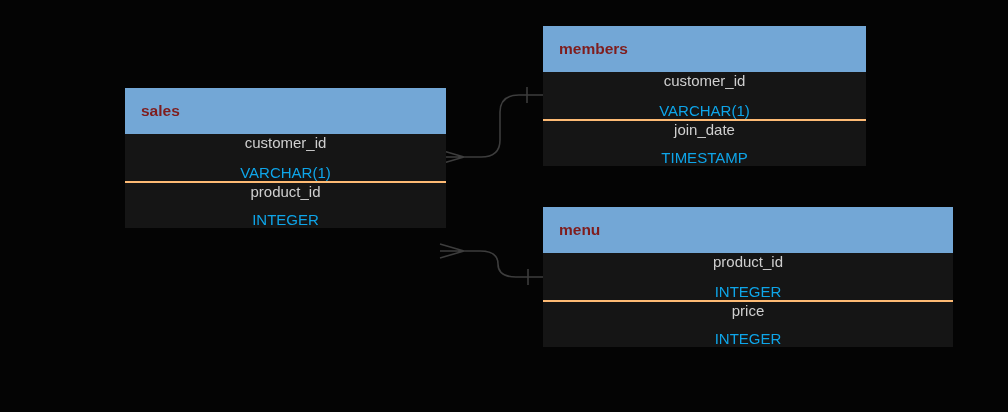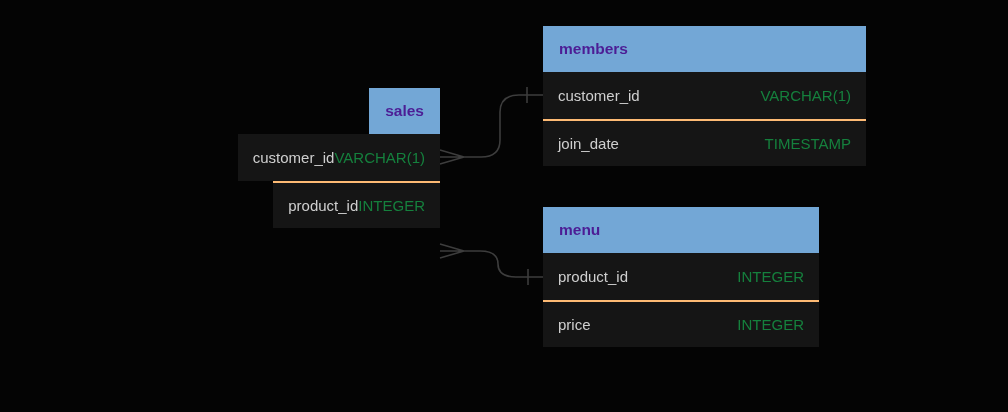--- a/index.html
+++ b/index.html
@@ -27,44 +27,45 @@
     position: absolute;
     display: flex;
     flex-direction: column;
   }
   .table-header {
     height: 46px;
     display: flex;
     align-items: center;
     padding: 0 16px;
     background: #73a7d6;
-    color: #4c1d95;
+    color: #7f1d1d;
     font-weight: bold;
     font-size: 15.5px;
     box-sizing: border-box;
     cursor: move;
   }
   .table-row {
     height: 47px;
     display: flex;
     align-items: center;
     justify-content: space-between;
     padding: 0 15px;
     background: #151515;
     box-sizing: border-box;
     font-size: 15px;
+    flex-direction: column;
   }
   .table-row + .table-row {
     border-top: 2px solid #fdba74;
   }
   .field-name {
     color: #cfcfcf;
   }
   .field-type {
-    color: #15803d;
+    color: #0ea5e9;
   }
 </style>
 </head>
 <body>
 
 <div class="canvas">
 
   <svg class="relations" viewBox="0 0 1008 412" fill="none" xmlns="http://www.w3.org/2000/svg">
 
     <g stroke="#3d3d3d" stroke-width="1.6">
@@ -73,21 +74,21 @@
       <path d="M527,87 L527,103"></path>
     </g>
 
     <g stroke="#3d3d3d" stroke-width="1.6">
       <path d="M440,244 L464,251 M440,251 L464,251 M440,258 L464,251"></path>
       <path d="M464,251 L480,251 Q498,251 498,264 Q498,277 516,277 L543,277"></path>
       <path d="M528,269 L528,285"></path>
     </g>
   </svg>
 
-  <div class="erd-table" style="left:119px; top:88px; width:321px;align-items:flex-end;">
+  <div class="erd-table" style="left:125px; top:88px; width:321px;">
     <div class="table-header">
       <span>sales</span>
     </div>
     <div class="table-row">
       <span class="field-name">customer_id</span>
       <span class="field-type">VARCHAR(1)</span>
     </div>
     <div class="table-row">
       <span class="field-name">product_id</span>
       <span class="field-type">INTEGER</span>
@@ -101,21 +102,21 @@
     <div class="table-row">
       <span class="field-name">customer_id</span>
       <span class="field-type">VARCHAR(1)</span>
     </div>
     <div class="table-row">
       <span class="field-name">join_date</span>
       <span class="field-type">TIMESTAMP</span>
     </div>
   </div>
 
-  <div class="erd-table" style="left:543px; top:207px; width:276px;justify-content:flex-end;">
+  <div class="erd-table" style="left:543px; top:207px; width:410px;justify-content:flex-end;">
     <div class="table-header">
       <span>menu</span>
     </div>
     <div class="table-row">
       <span class="field-name">product_id</span>
       <span class="field-type">INTEGER</span>
     </div>
     <div class="table-row">
       <span class="field-name">price</span>
       <span class="field-type">INTEGER</span>

